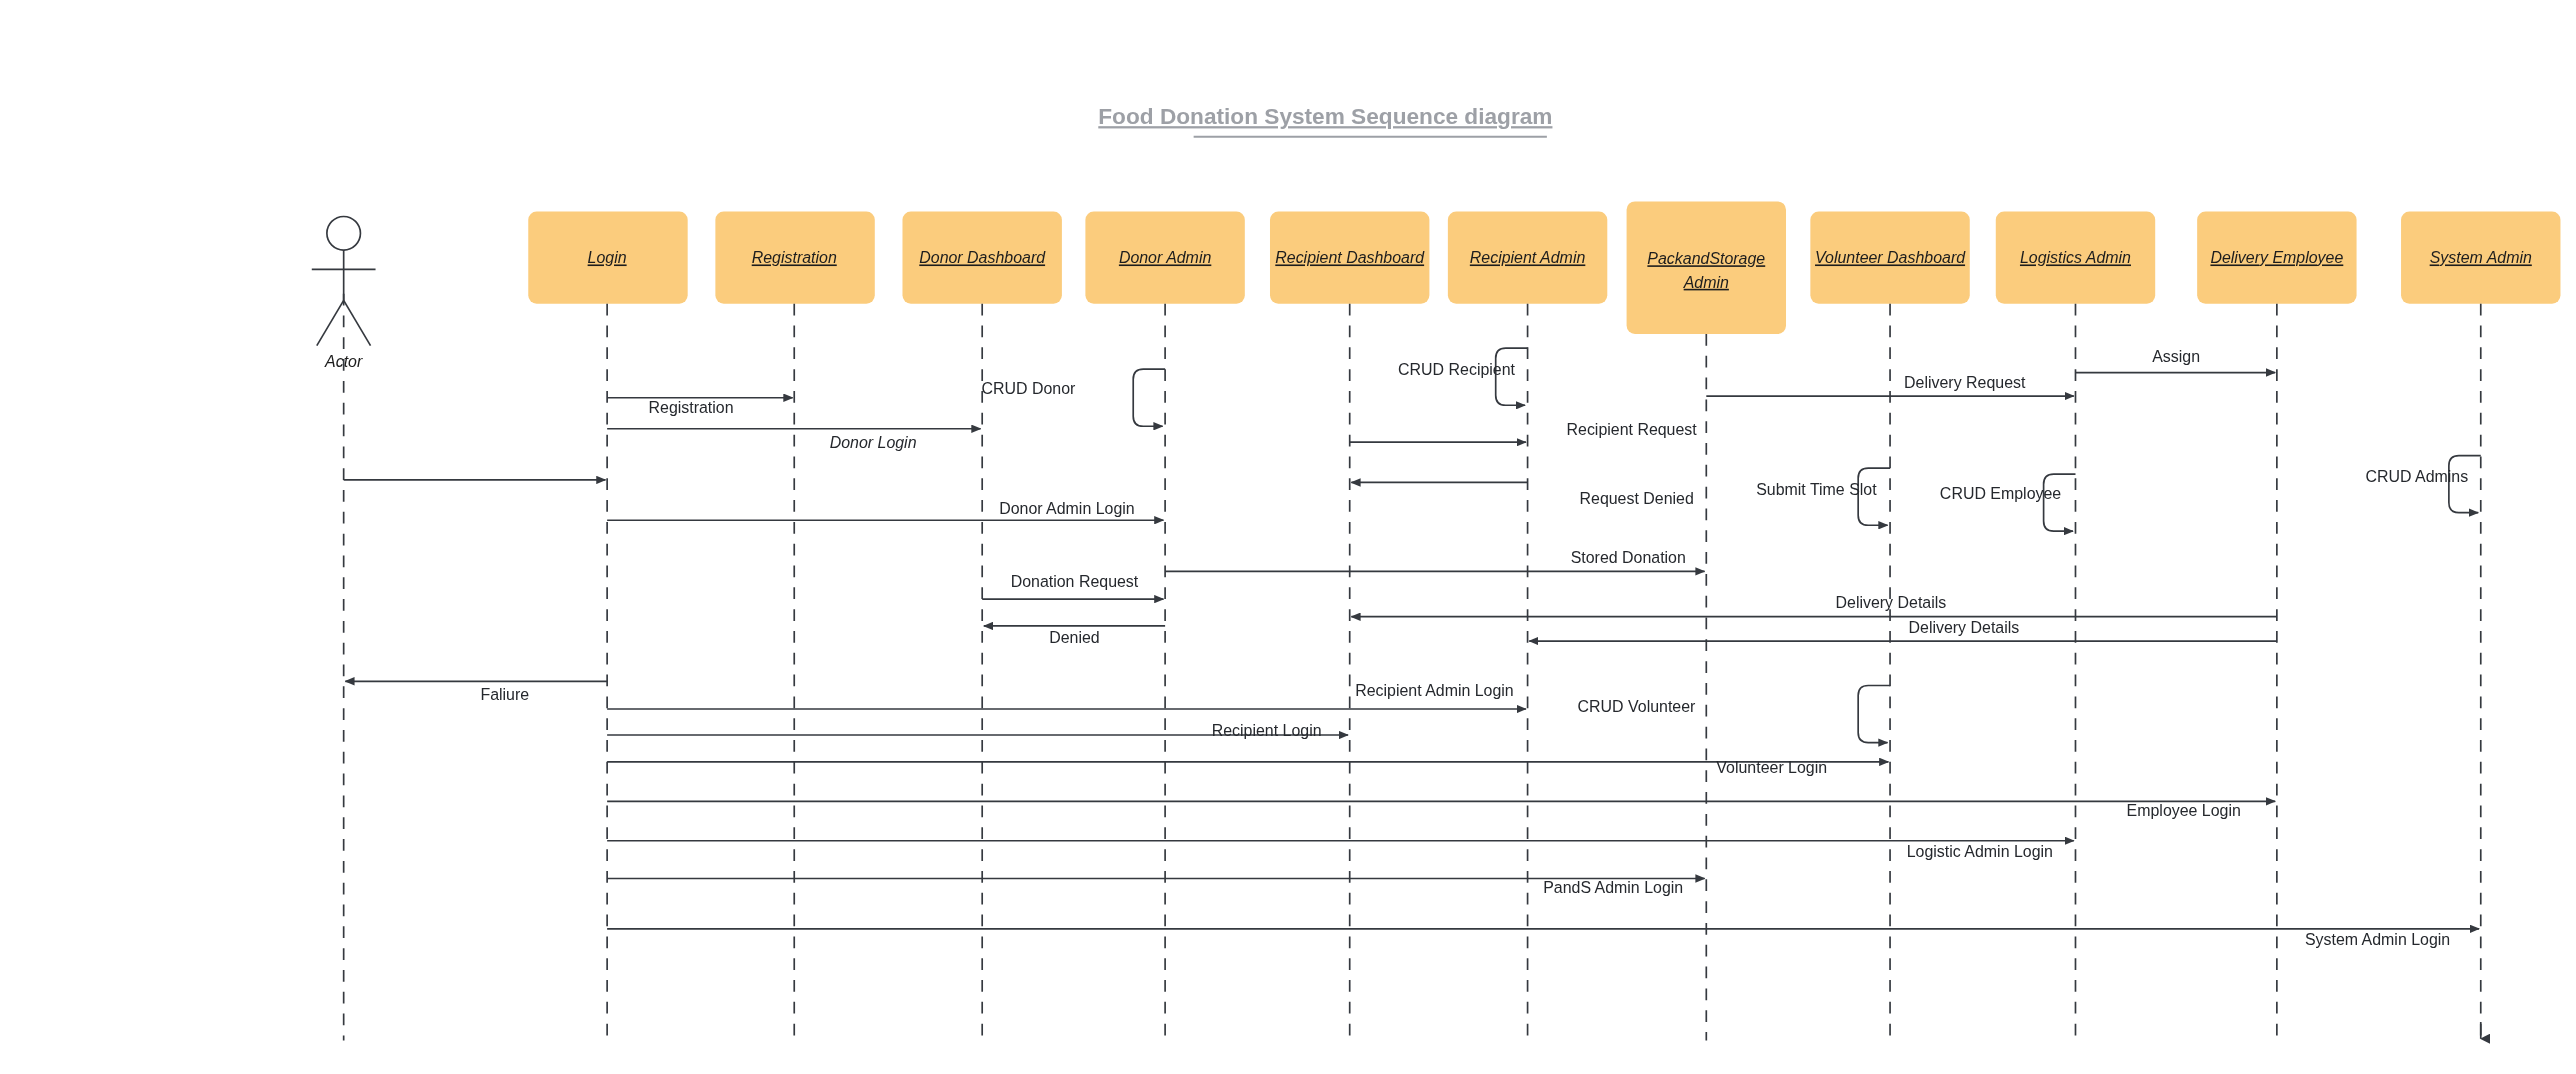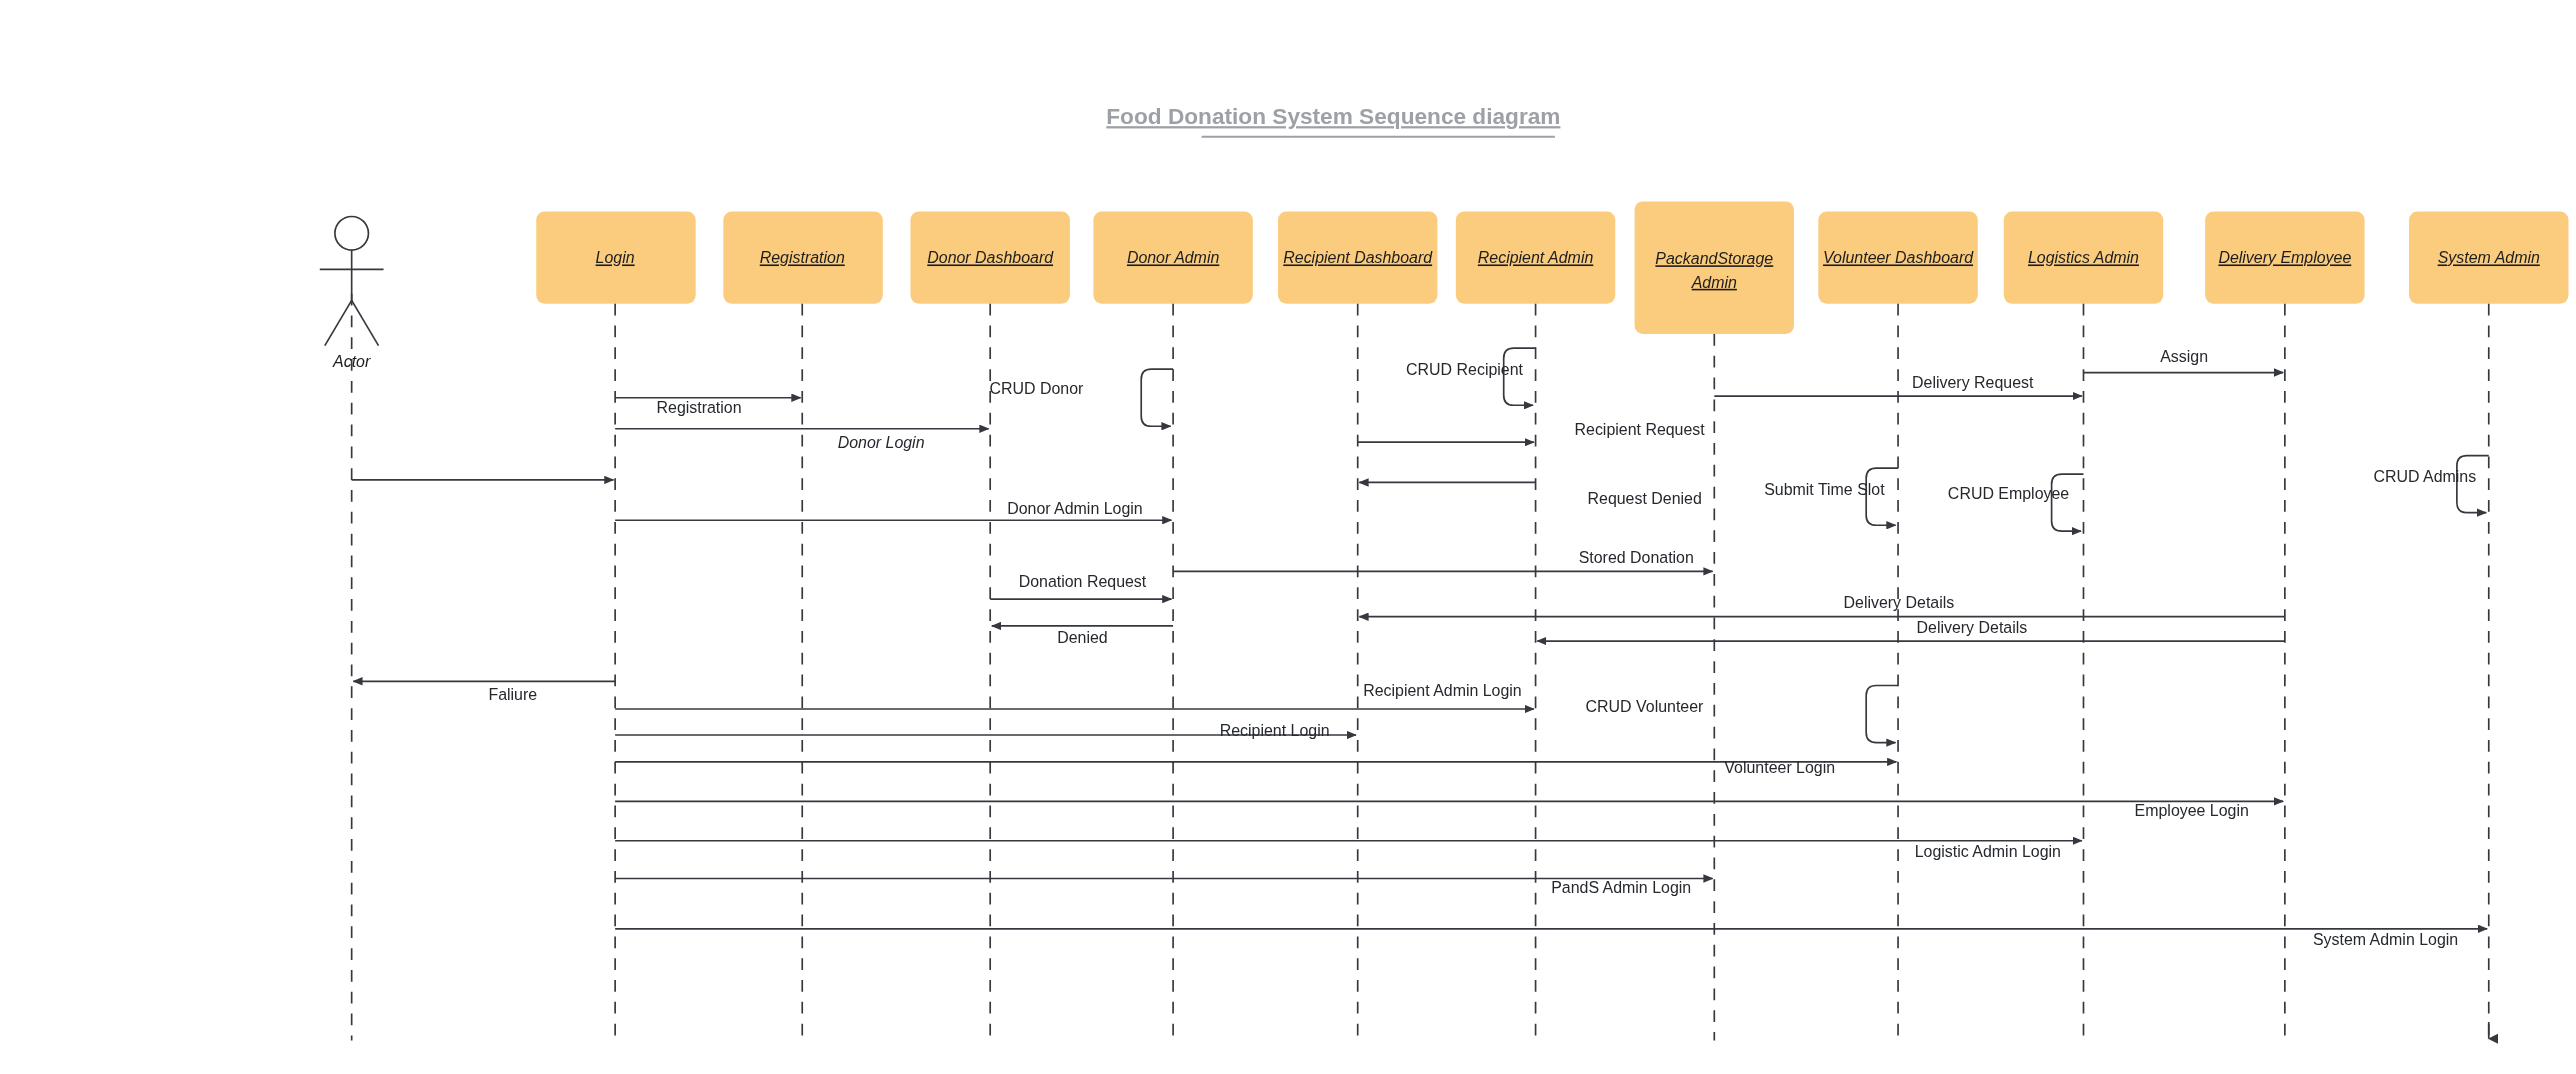--- a/index.html
+++ b/index.html
@@ -10,21 +10,21 @@
   }
   body {
     width: 2576px;
     height: 1074px;
     font-family: "Liberation Sans", sans-serif;
     overflow: hidden;
     position: relative;
   }
   #canvas-root {
     position: absolute;
-    left: 16px;
+    left: 8px;
     top: 0;
     width: 2264px;
     height: 1074px;
   }
   svg#diagram {
     position: absolute;
     left: 0;
     top: 0;
     width: 2576px;
     height: 1074px;

